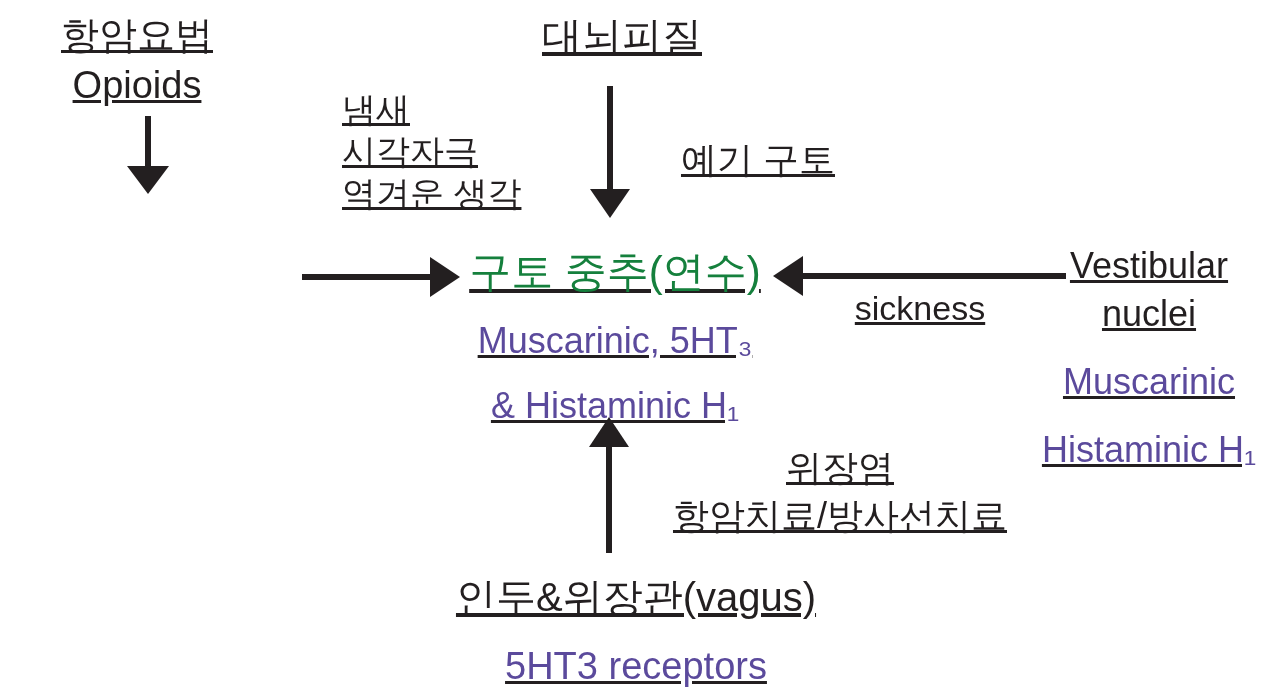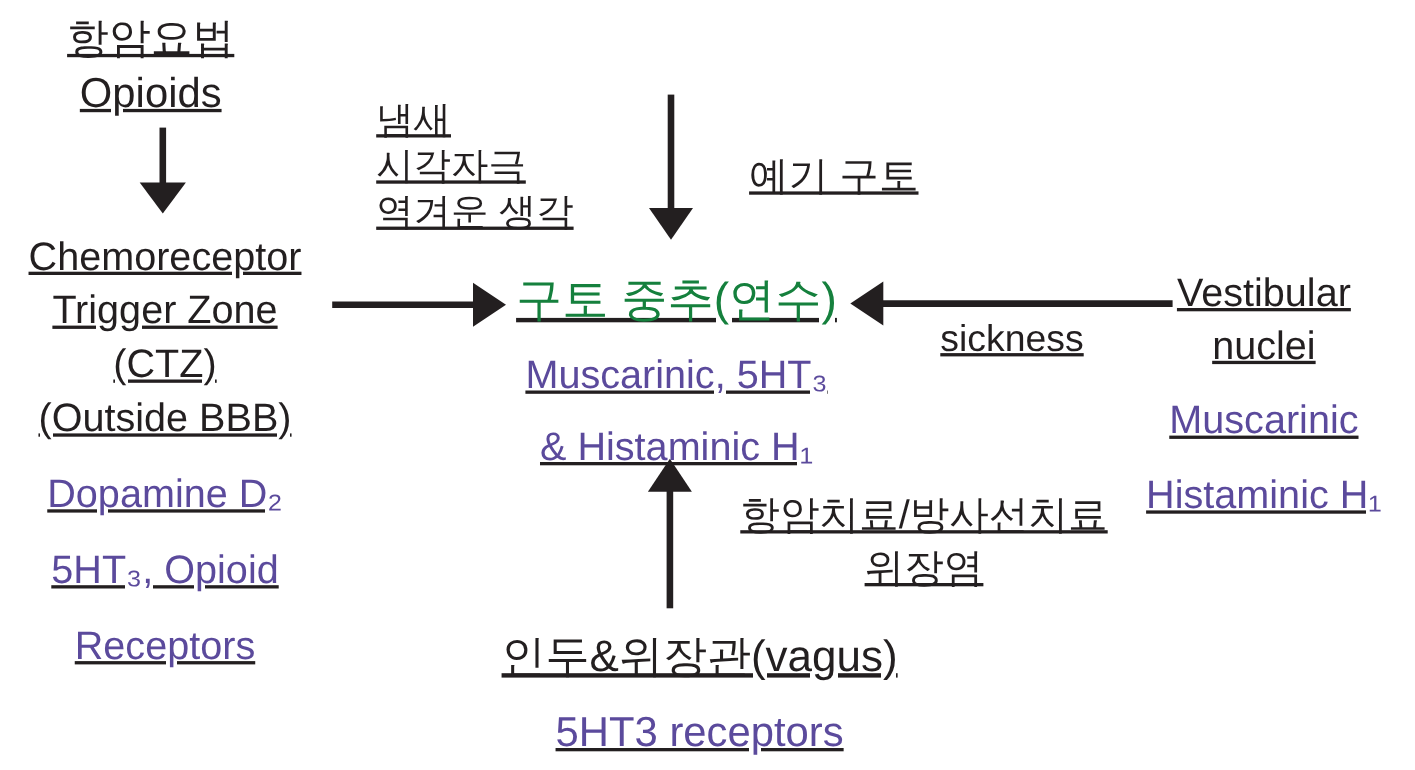--- a/index.html
+++ b/index.html
@@ -120,61 +120,55 @@
       <line x1="609" y1="553" x2="609" y2="444"></line>
       <polygon points="589,447 629,447 609,417"></polygon>
     </g>
   </svg>
 
   <div class="abs center" id="node-chemo">
     <div>항암요법</div>
     <div>Opioids</div>
   </div>
 
+  <div class="abs center" id="node-cortex">
+    <div>대뇌피질</div>
+  </div>
 
   <div class="abs right" id="node-cortex-stimuli">
     <div>냄새</div>
     <div>시각자극</div>
     <div>역겨운 생각</div>
   </div>
 
   <div class="abs" id="label-anticipatory">
     <div>예기 구토</div>
   </div>
 
-  <div class="abs center" id="node-ctz">
-    <div class="black">Chemoreceptor</div>
-    <div class="black">Trigger Zone</div>
-    <div class="black">(CTZ)</div>
-    <div class="black">(Outside BBB)</div>
-    <div class="purple">Dopamine D₂</div>
-    <div class="purple">5HT₃, Opioid</div>
-    <div class="purple">Receptors</div>
-  </div>
 
   <div class="abs center" id="node-vomiting-center">
     <div class="cyan vc-title">구토 중추(연수)</div>
     <div class="purple vc-receptor">Muscarinic, 5HT₃</div>
     <div class="purple vc-receptor">&amp; Histaminic H₁</div>
   </div>
 
   <div class="abs center" id="label-motion">
     <div>sickness</div>
   </div>
 
   <div class="abs center" id="node-vestibular">
     <div class="black">Vestibular</div>
     <div class="black">nuclei</div>
     <div class="purple">Muscarinic</div>
     <div class="purple">Histaminic H₁</div>
   </div>
 
   <div class="abs center" id="label-gi-cause">
+    <div>위장염</div>
     <div>항암치료/방사선치료</div>
-    <div>위장염</div>
   </div>
 
   <div class="abs center" id="node-pharynx">
     <div class="black px-title">인두&amp;위장관(vagus)</div>
     <div class="purple px-receptor">5HT3 receptors</div>
   </div>
 
 </div>
 
 </body></html>

